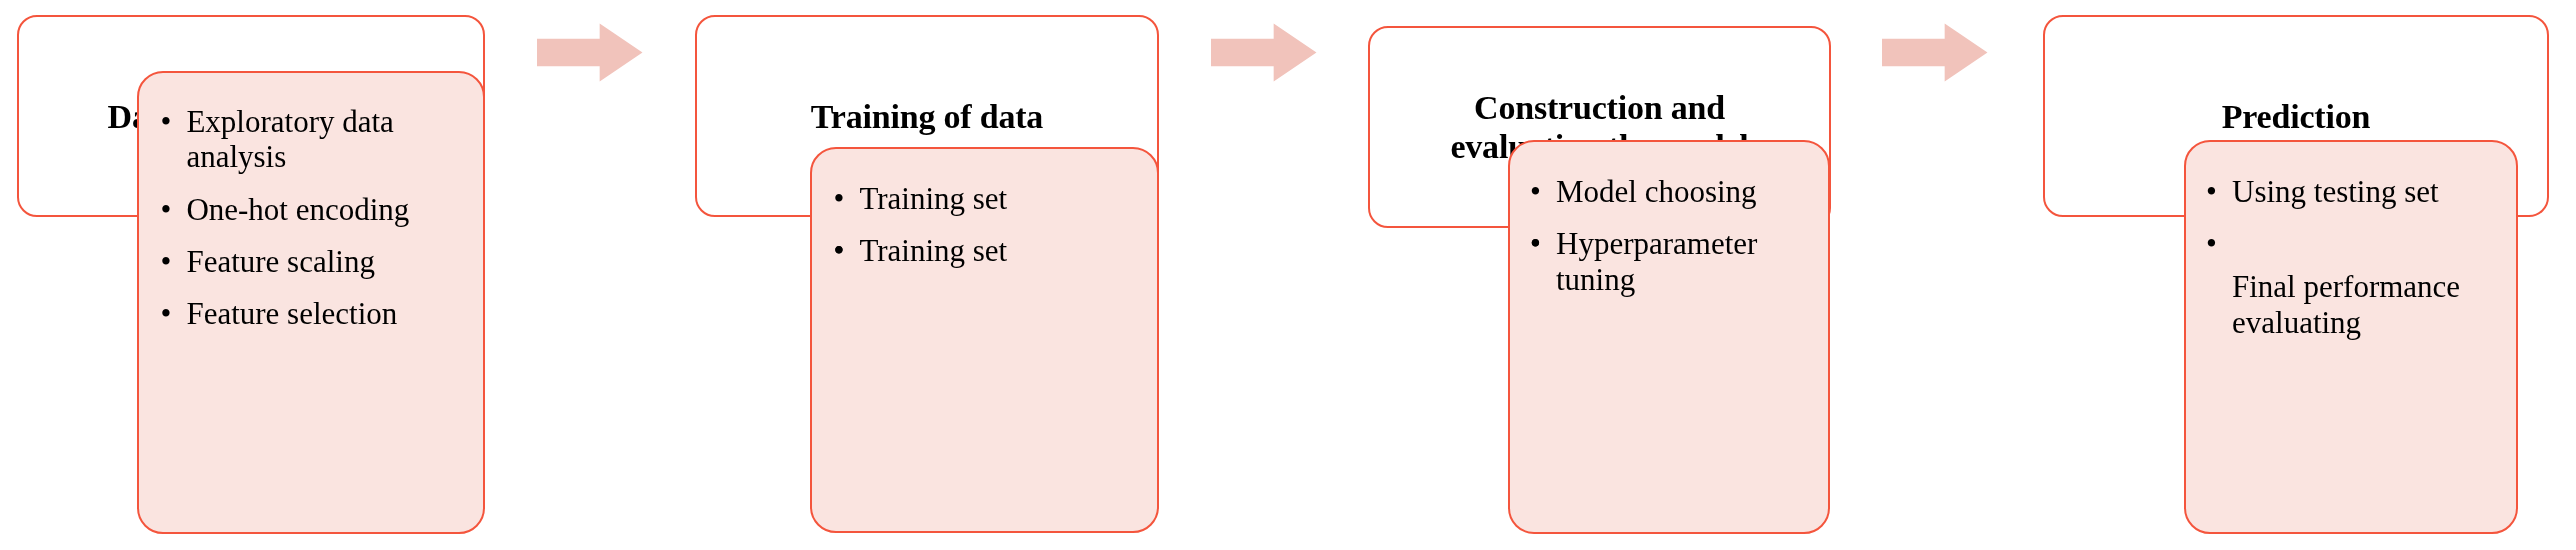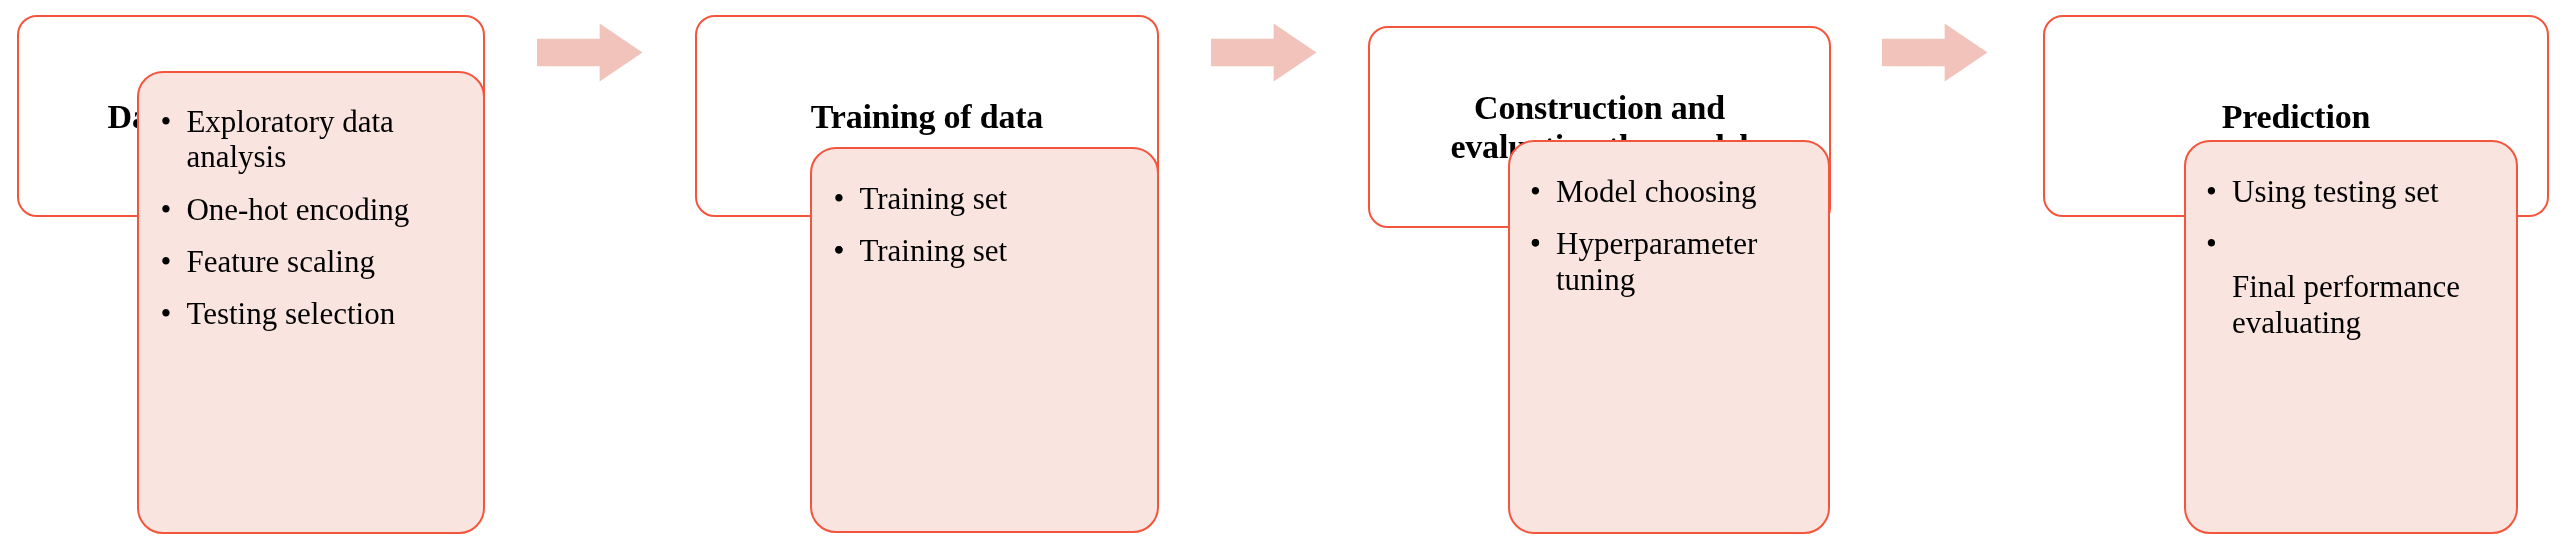--- a/index.html
+++ b/index.html
@@ -111,21 +111,21 @@
         <li class="bullet-item">
           <span class="bullet-dot">•</span>
           <span>One-hot encoding</span>
         </li>
         <li class="bullet-item">
           <span class="bullet-dot">•</span>
           <span>Feature scaling</span>
         </li>
         <li class="bullet-item">
           <span class="bullet-dot">•</span>
-          <span>Testing selection</span>
+          <span>Feature selection</span>
         </li>
       </ul>
     </div>
   </div>
 
   <div class="block-arrow" style="left:537px; top:17px; width:107px; height:68px;">
     <svg viewBox="0 0 140 88" width="107" height="68" xmlns="http://www.w3.org/2000/svg">
       <polygon points="0,28 82,28 82,8 138,46 82,84 82,64 0,64" fill="#f1c3bb"></polygon>
     </svg>
   </div>

